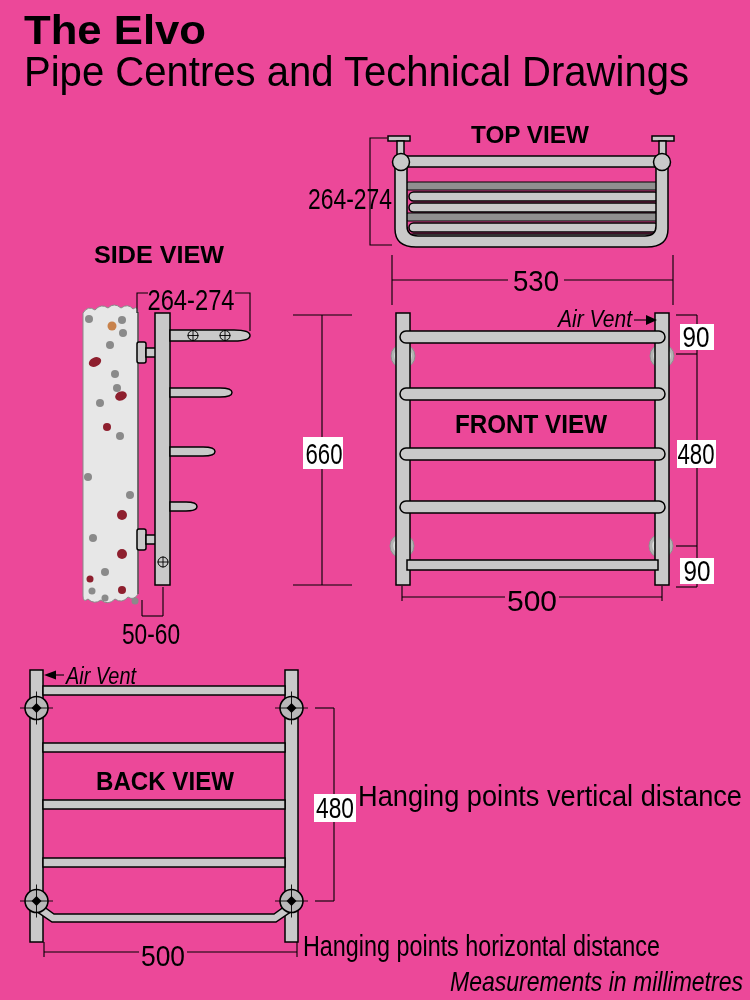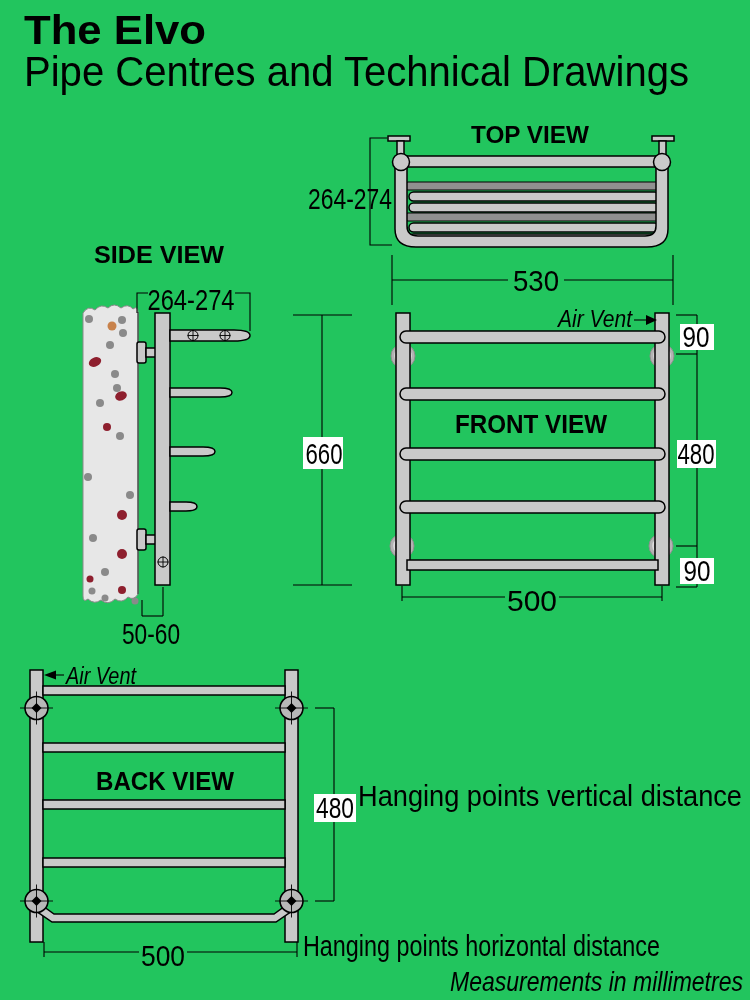--- a/index.html
+++ b/index.html
@@ -1,16 +1,16 @@
 <!DOCTYPE html>
 <html><head>
 <meta charset="utf-8">
 <style>
   html,body{margin:0;padding:0;background:#fff;}
-  #page{position:relative;width:750px;height:1000px;background:#22c55e;overflow:hidden;}
+  #page{position:relative;width:750px;height:1000px;background:#ec4899;overflow:hidden;}
   svg text{font-family:"Liberation Sans",sans-serif;fill:#000;}
   .b{font-weight:bold;}
   .i{font-style:italic;}
   .dim{stroke:#000;stroke-width:1.1;fill:none;}
   .ms{stroke:#000;stroke-width:1.5;}
   .msd{stroke:#000;stroke-width:1;}
   .thin{stroke:#000;stroke-width:0.9;fill:none;}
   .wg{fill:#fff;stroke:none;}
   .blk{fill:#000;stroke:none;}
   .wallp{stroke:#8a8a8a;stroke-width:1;}

